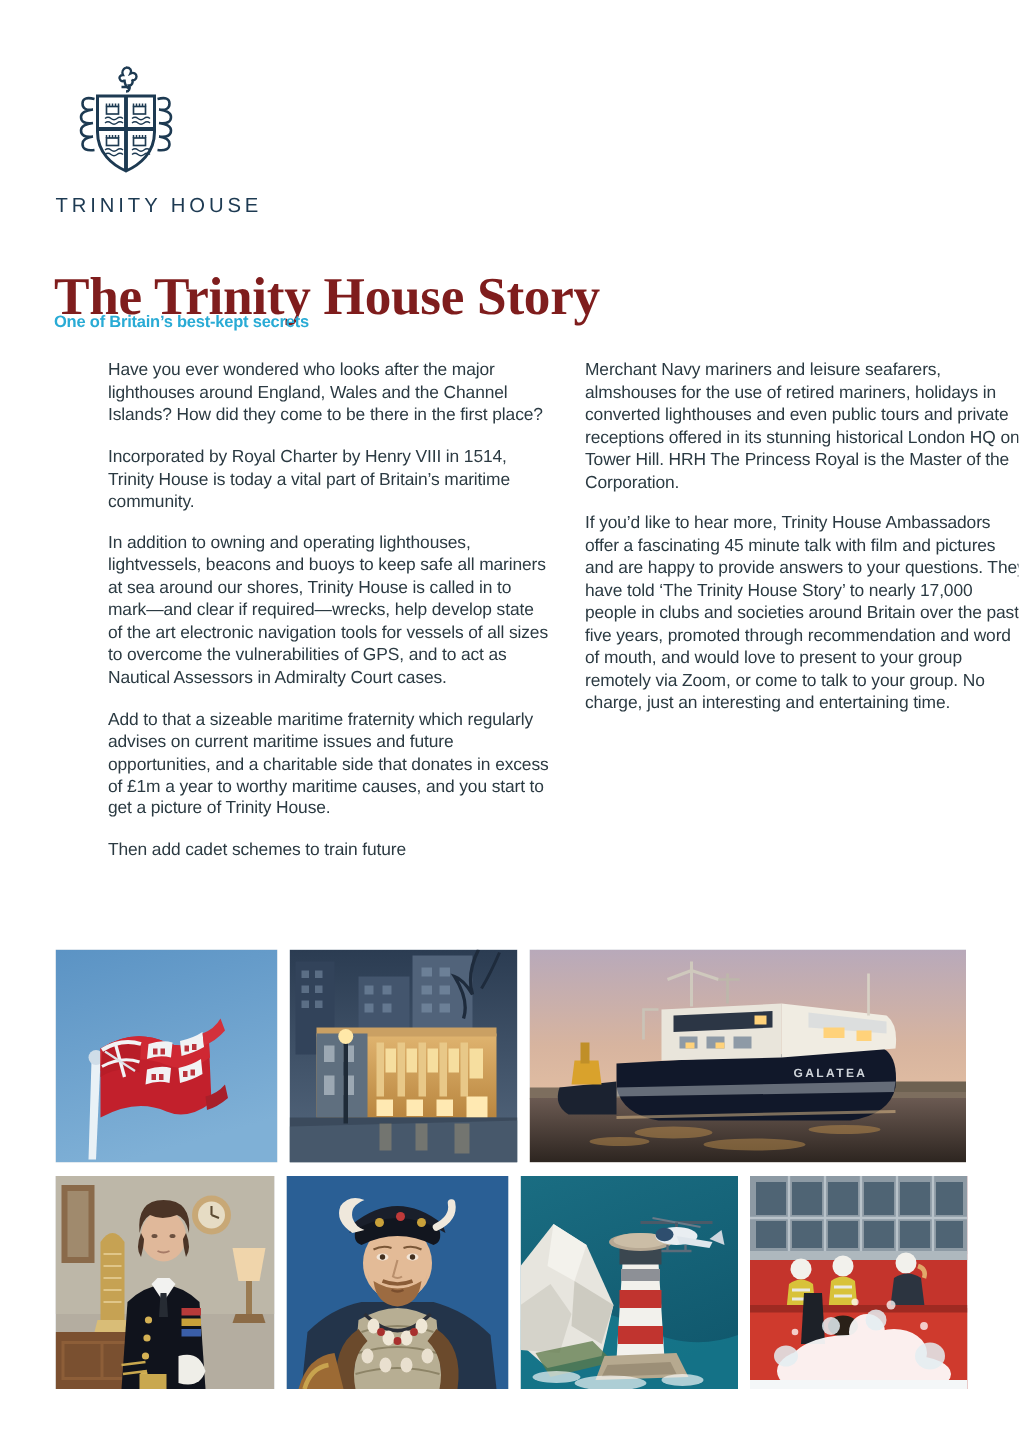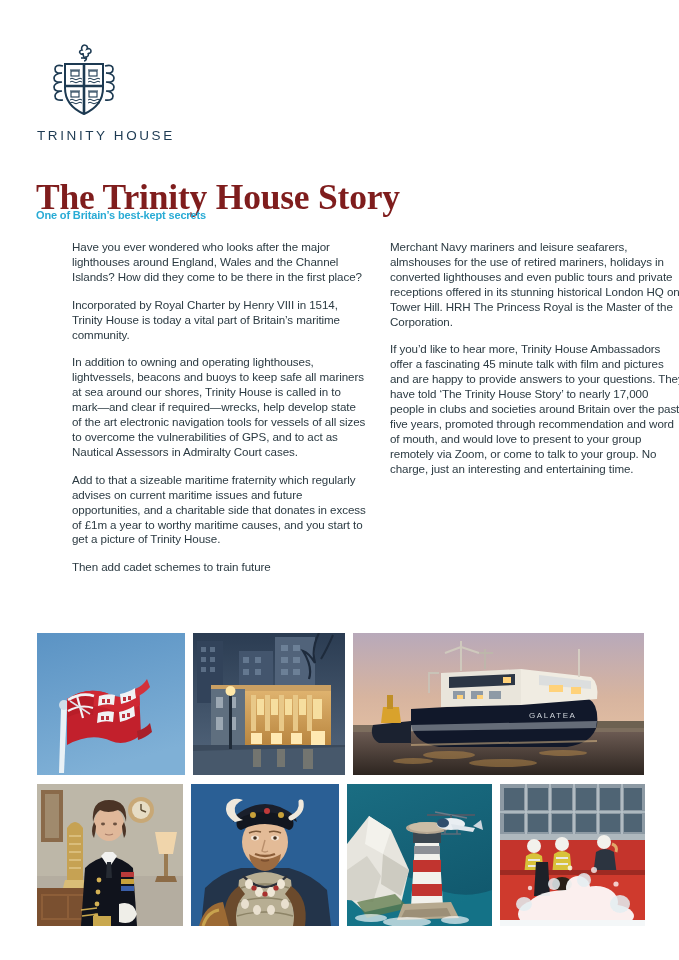--- a/index.html
+++ b/index.html
@@ -109,20 +109,21 @@
     display: flex;
     gap: 8px;
   }
   .grid-row.row1 { height: 142px; margin-bottom: 9px; }
   .grid-row.row2 { height: 142px; }
   .cell {
     position: relative;
     overflow: hidden;
     background: #dfe6ea;
     flex: 0 0 auto;
+    font-weight: bold;
   }
   .cell.w-flag    { width: 148px; }
   .cell.w-bldg    { width: 152px; }
   .cell.w-ship    { width: 291px; }
   .cell.w-quarter { width: 146px; }
   .cell.w-quarter2{ width: 148px; }
   .cell.w-quarter3{ width: 145px; }
   .cell.w-quarter4{ width: 145px; }
   .cell svg { display: block; width: 100%; height: 100%; }
 </style>

